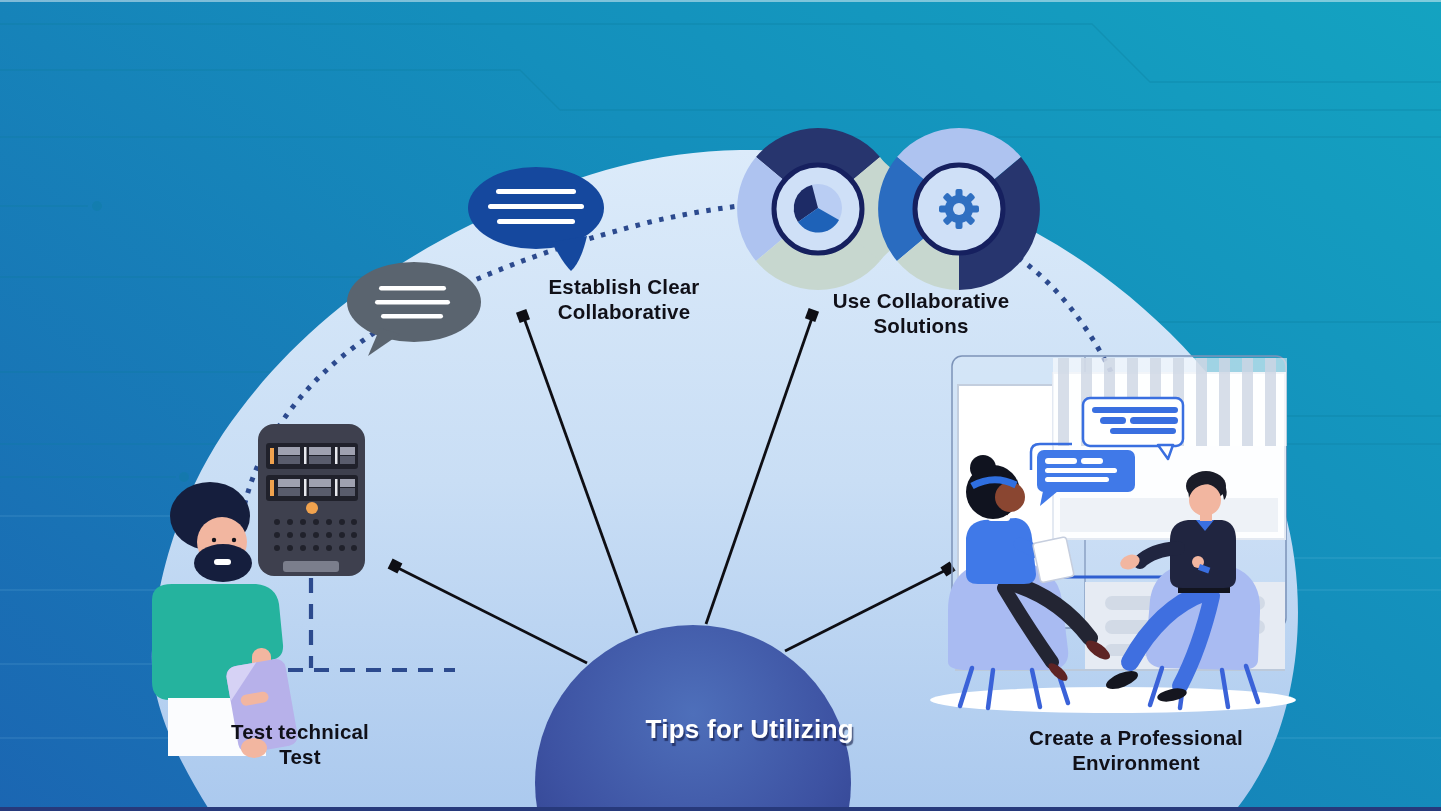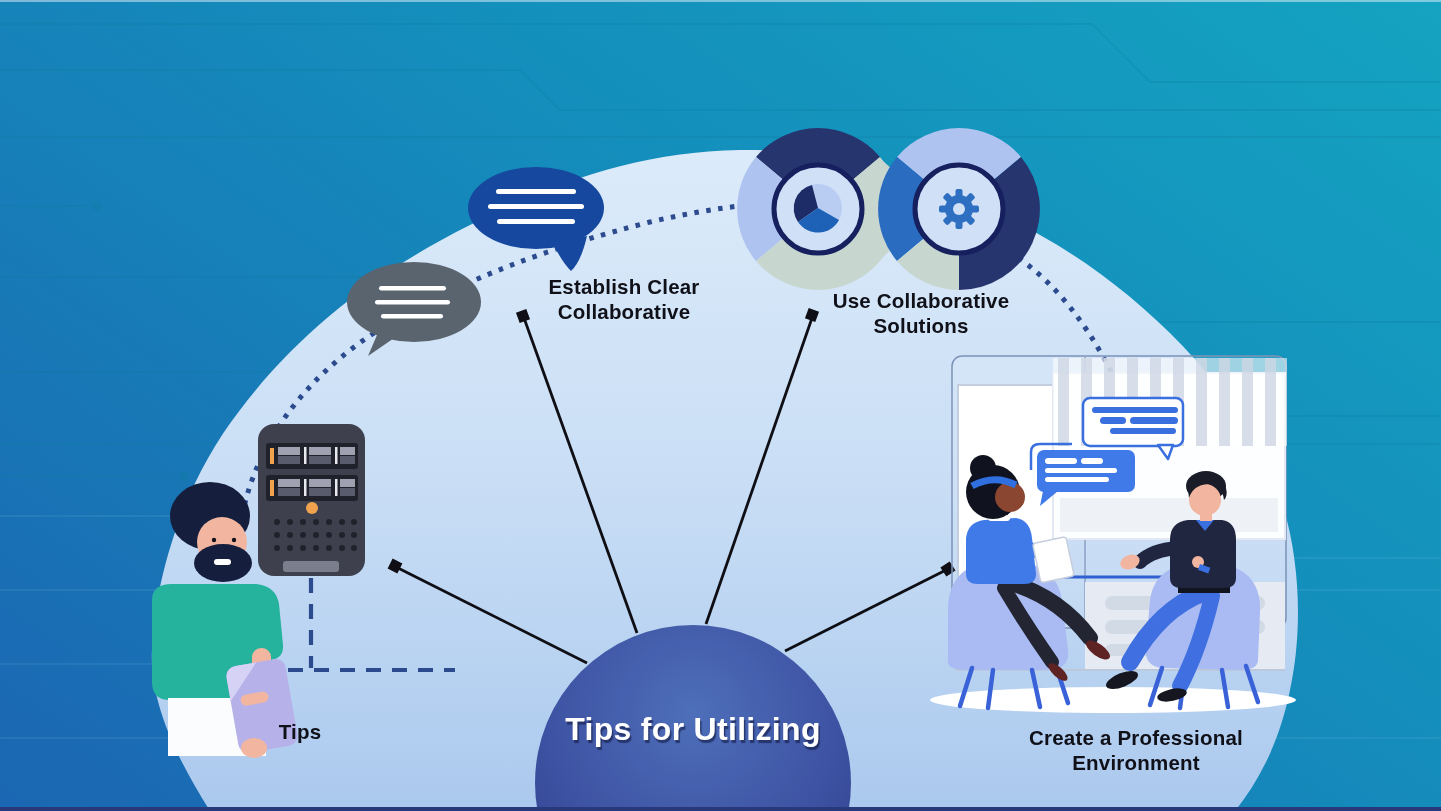--- a/index.html
+++ b/index.html
@@ -8,22 +8,22 @@
     font-family:"Liberation Sans",sans-serif;
     background:linear-gradient(215deg,var(--background-teal,#14a3c1) 0%,#148fbc 38%,var(--background-blue,#1b66b2) 100%);
   }
   .stage svg{position:absolute;inset:0;}
   .label{
     position:absolute;text-align:center;font-weight:700;
     color:var(--label-text,#101018);font-size:20.5px;line-height:25px;letter-spacing:.2px;
     z-index:5;
   }
   .title{
-    position:absolute;text-align:center;font-weight:700;
-    color:var(--title-text,#ffffff);font-size:32px;line-height:28px;letter-spacing:.3px;
+    position:absolute;text-align:right;font-weight:700;
+    color:var(--title-text,#ffffff);font-size:26px;line-height:28px;letter-spacing:.3px;
     text-shadow:1.5px 2.5px 1px rgba(16,24,64,.6);
     z-index:6;
   }
   .edge-top{position:absolute;left:0;top:0;width:100%;height:2px;background:rgba(255,255,255,.45);z-index:7;}
   .edge-bottom{position:absolute;left:0;bottom:0;width:100%;height:4px;background:#27397b;z-index:7;}
 </style>
 </head>
 <body>
 
 <div class="stage">
@@ -319,21 +319,22 @@
       <path d="M 1189 498 Q 1186 482 1202 478 Q 1220 474 1226 488 Q 1228 496 1224 500 Q 1222 484 1208 484 Q 1193 485 1189 498 Z" fill="#1a1c28"></path>
     </g>
   </g>
 </svg>
 
 <div class="title" style="left:532px;top:715px;width:322px;">
   <div>Tips for Utilizing</div>
 </div>
 
 <div class="label" style="left:140px;top:719px;width:320px;">
-  <div>Tips</div>
+  <div>Test technical</div>
+  <div>Test</div>
 </div>
 
 <div class="label" style="left:464px;top:274px;width:320px;">
   <div>Establish Clear</div>
   <div>Collaborative</div>
 </div>
 
 <div class="label" style="left:976px;top:725px;width:320px;">
   <div>Create a Professional</div>
   <div>Environment</div>

